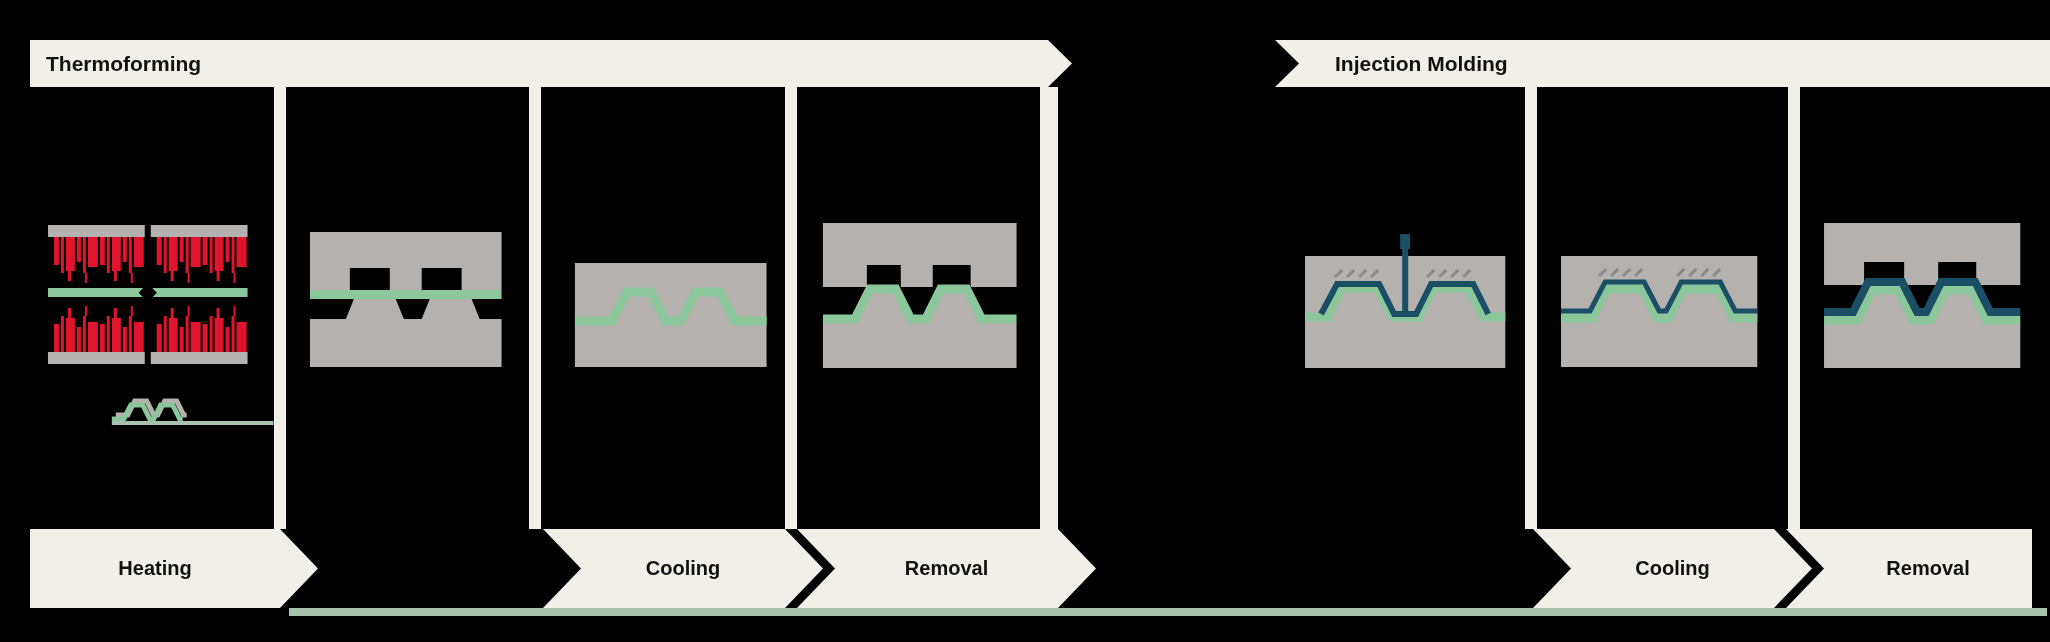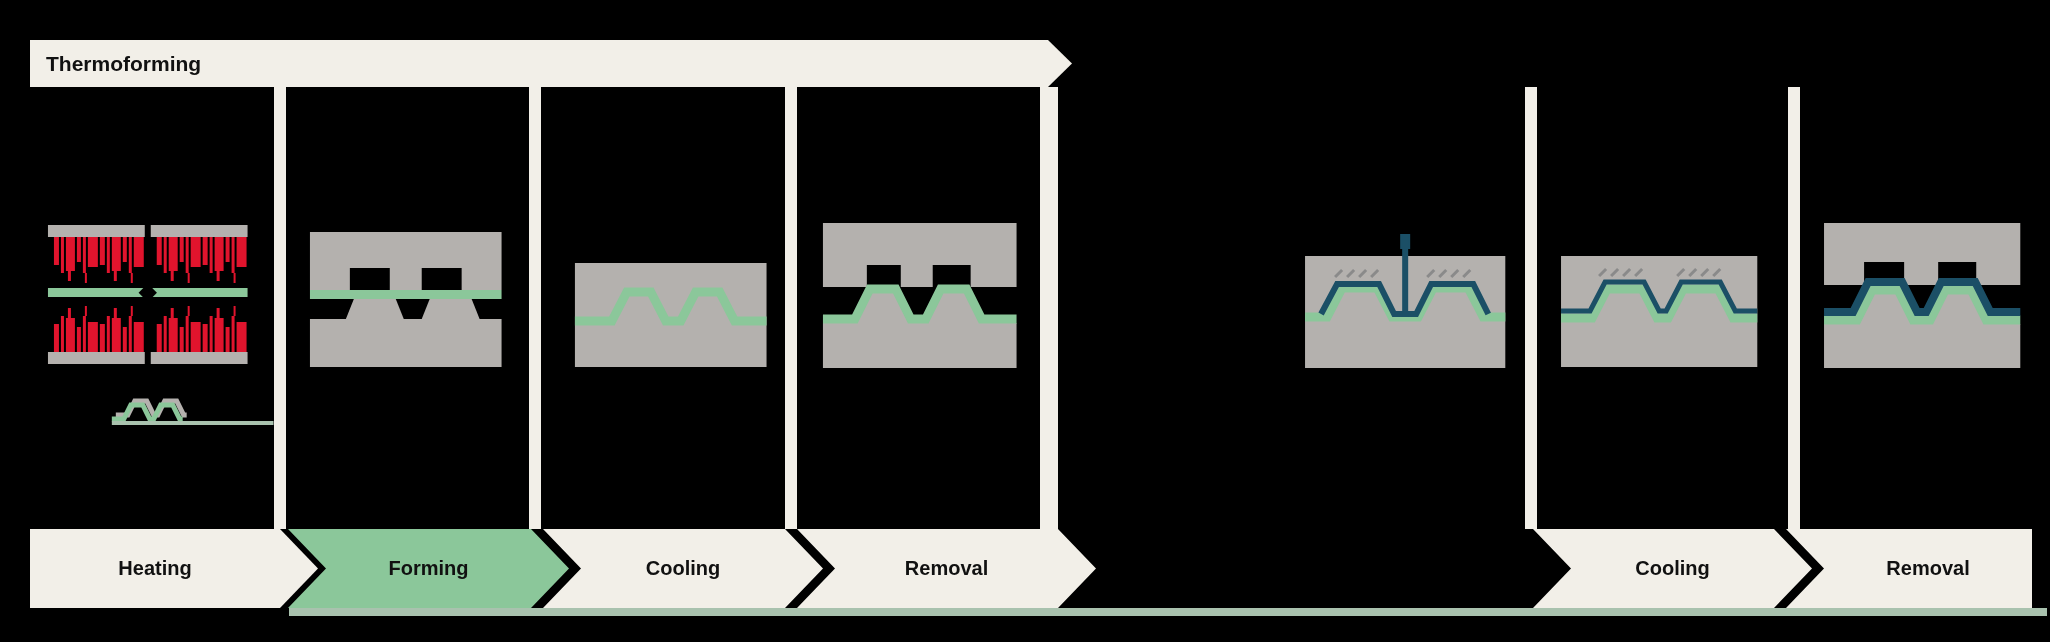--- a/index.html
+++ b/index.html
@@ -45,20 +45,23 @@
 
   .baseline{position:absolute;left:289px;top:608px;width:1758px;height:8px;background:var(--sage);}
 </style>
 </head>
 <body>
 
 <div class="stage">
 
   <div class="hdr hdr-tf">
     <span>Thermoforming</span>
+  </div>
+  <div class="hdr hdr-im">
+    <span>Injection Molding</span>
   </div>
 
   <div class="panels panels-tf">
 
     <div class="panel">
       <svg viewBox="0 0 244 442" preserveAspectRatio="none">
         <defs>
           <g id="hcl">
             <rect x="0" y="0" width="5" height="28"></rect>
             <rect x="7" y="0" width="3" height="36"></rect>
@@ -174,23 +177,20 @@
         <path class="f-gray" d="M24,281 V237 H57 L72,207 H98 L113,237 H130 L145,207 H171 L186,237 H220 V281 Z"></path>
         <path class="s-green" stroke-width="9" d="M24,233 H57 L72,203 H98 L113,233 H130 L145,203 H171 L186,233 H220"></path>
         <path class="s-navy" stroke-width="8" d="M24,225 H53 L68,195 H102 L117,225 H126 L141,195 H175 L190,225 H220"></path>
       </svg>
     </div>
   </div>
 
   <div class="arrow a-first" style="left:30px;width:288px;z-index:7">
     <span class="lbl">Heating</span>
   </div>
-  <div class="arrow a-mid green" style="left:288px;width:281px;z-index:6">
-    <span class="lbl">Forming</span>
-  </div>
   <div class="arrow a-mid" style="left:543px;width:280px;z-index:5">
     <span class="lbl">Cooling</span>
   </div>
   <div class="arrow a-mid" style="left:797px;width:299px;z-index:4">
     <span class="lbl">Removal</span>
   </div>
   <div class="arrow a-mid" style="left:1533px;width:279px;z-index:2">
     <span class="lbl">Cooling</span>
   </div>
   <div class="arrow a-last" style="left:1786px;width:246px;z-index:1">

